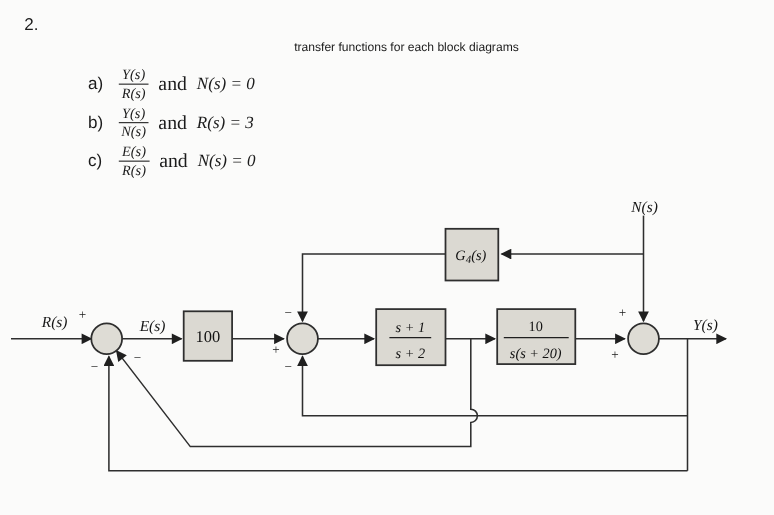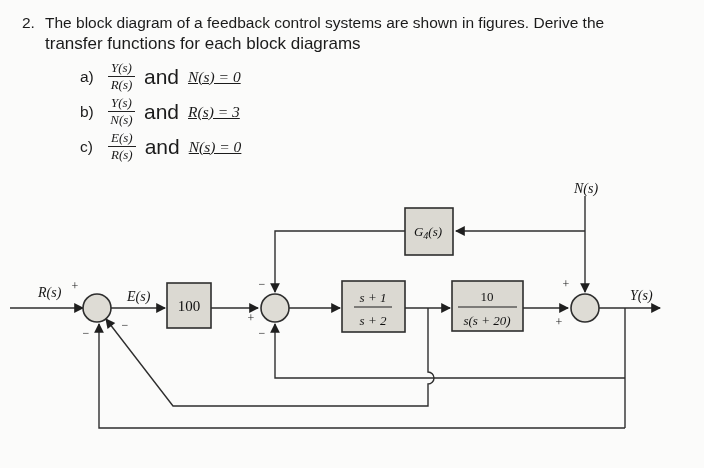--- a/index.html
+++ b/index.html
@@ -5,48 +5,47 @@
   html,body{margin:0;padding:0;}
   body{
     width:704px;height:468px;position:relative;overflow:hidden;
     background:#fbfbfa;color:#1b1b1b;
     font-family:"Liberation Sans",sans-serif;
   }
   
   .problem{position:absolute;left:22px;top:12px;width:672px;}
   .p-row1{display:flex;font-size:15.5px;line-height:21px;}
   .p-num{width:23px;flex:none;}
-  .p-line2{margin-left:23px;font-size:17px;line-height:21px;}
+  .p-line2{margin-left:23px;font-size:11px;line-height:21px;text-align:center;}
   .items{margin:5px 0 0 58px;}
   .item{display:flex;align-items:center;height:35px;gap:9px;}
   .item-label{width:19px;font-size:15.5px;flex:none;}
   .frac{flex:none;text-align:center;font:italic 13px "Liberation Serif",serif;line-height:1.05;}
   .frac .num{display:block;padding:0 3px 1px;border-bottom:1.2px solid #222;}
   .frac .den{display:block;padding-top:1px;}
-  .and-text{font-size:21px;}
-  .cond{font:italic 15.5px "Liberation Serif",serif;text-decoration:underline;}
+  .and-text{font-size:18px;font-family:Liberation Serif, serif;}
+  .cond{font:italic 15.5px "Liberation Serif",serif;}
   
   svg{position:absolute;left:0;top:0;}
   .wire{stroke:#2e2e2e;stroke-width:1.4;fill:none;}
   .blk{fill:#dbd9d2;stroke:#2e2e2e;stroke-width:1.6;}
   .sum{fill:#dedcd5;stroke:#2e2e2e;stroke-width:1.6;}
   .fracbar{stroke:#1f1f1f;stroke-width:1.2;}
   .dlabel{font:italic 14px "Liberation Serif",serif;fill:#151515;}
   .dsign{font:12px "Liberation Serif",serif;fill:#151515;text-anchor:middle;}
   .dgain{font:15px "Liberation Serif",serif;fill:#111;text-anchor:middle;}
   .dfrac{font:italic 13px "Liberation Serif",serif;fill:#111;text-anchor:middle;}
   .dnum{font:13px "Liberation Serif",serif;fill:#111;text-anchor:middle;}
 </style>
 </head>
 <body>
 
 <div class="problem">
   <div class="p-row1">
     <span class="p-num">2.</span>
-    <span>The block diagram of a feedback control systems are shown in figures. Derive the</span>
   </div>
   <div class="p-line2">transfer functions for each block diagrams</div>
 
   <div class="items">
     <div class="item">
       <span class="item-label">a)</span>
       <span class="frac">
         <span class="num">Y(s)</span>
         <span class="den">R(s)</span>
       </span>

